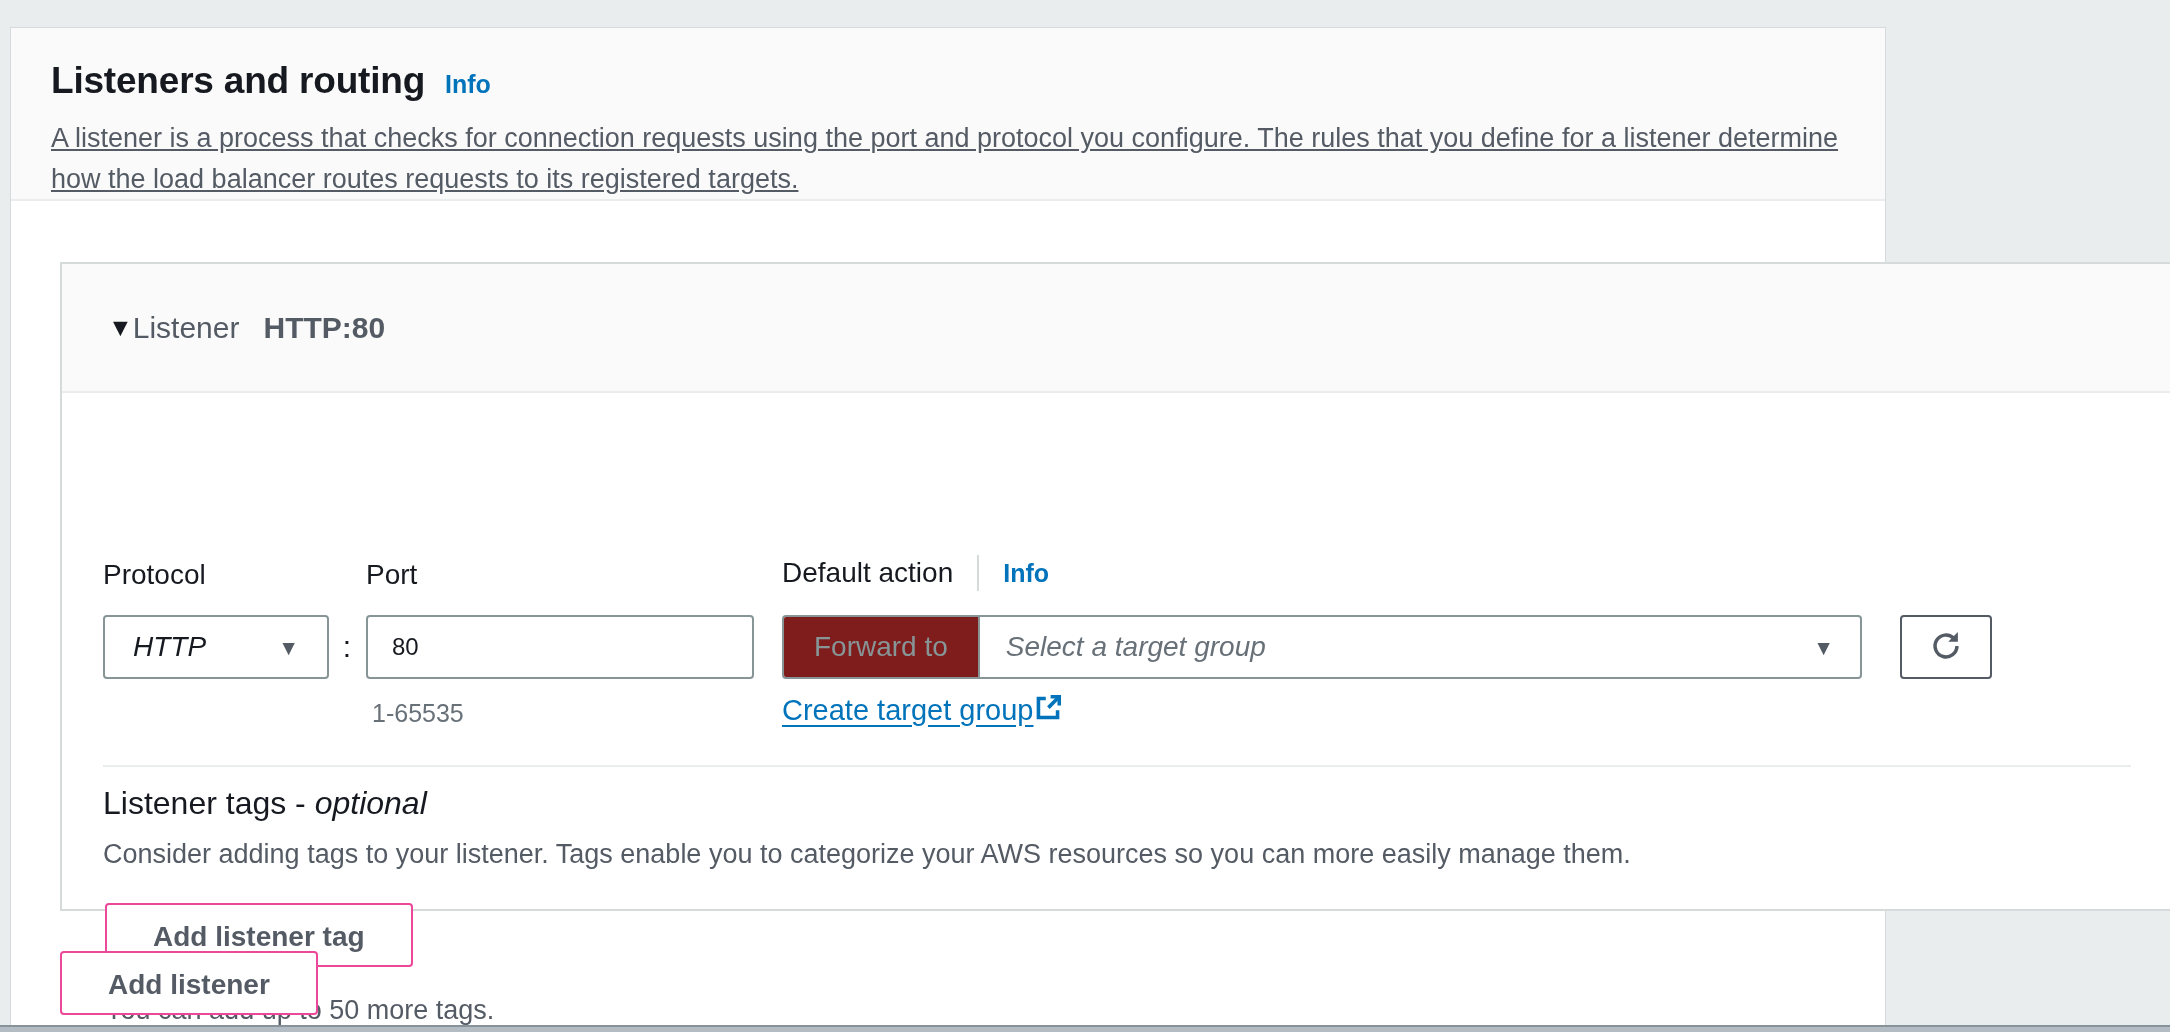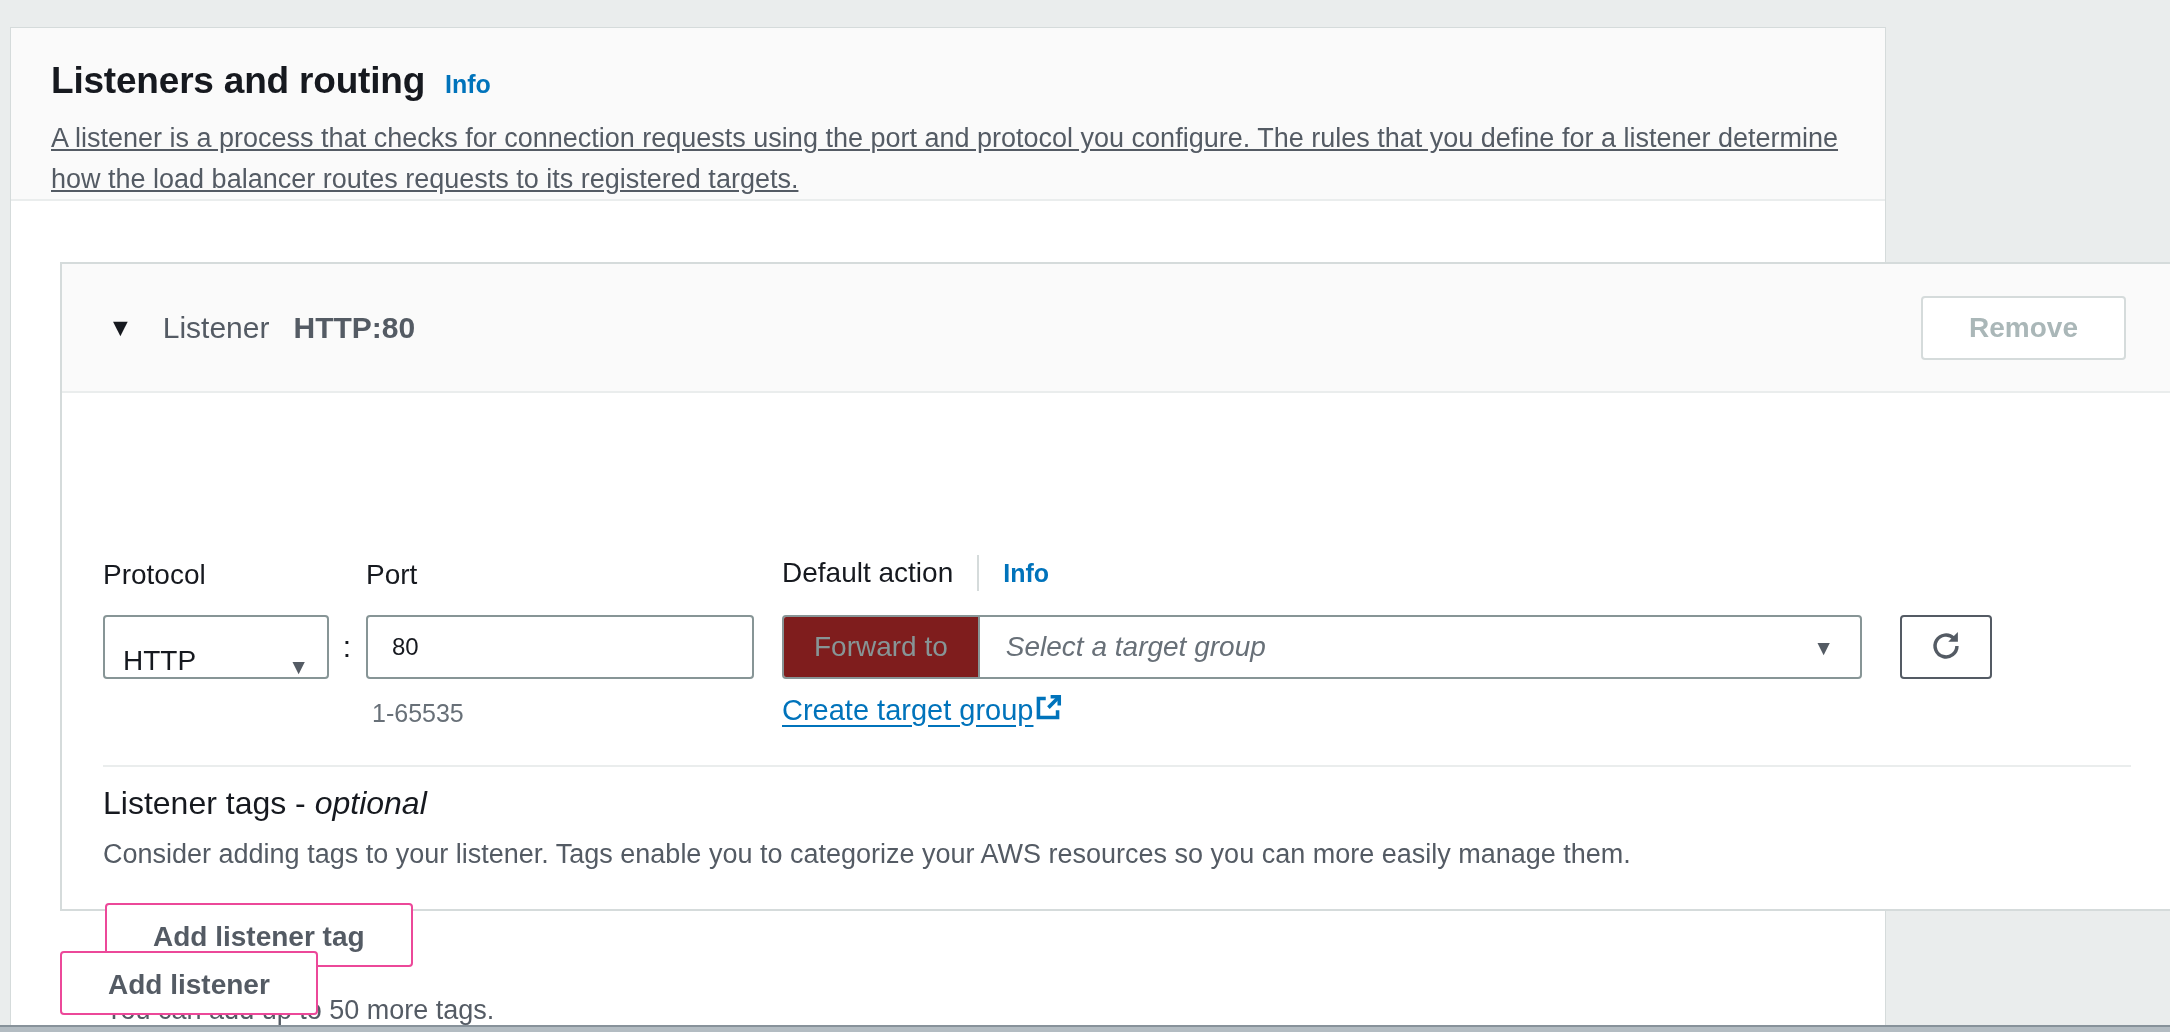--- a/index.html
+++ b/index.html
@@ -44,21 +44,21 @@
     border: 2px solid #d5dbdb;
   }
   .panel-header {
     height: 129px;
     background: #fafafa;
     border-bottom: 2px solid #eaeded;
     display: flex; align-items: center;
     padding: 0 46px 0 46px;
   }
   .caret-expand { font-size: 25px; color: #16191f; line-height: 1; }
-  .listener-label { margin-left: 30px; font-size: 30px; color: #545b64; }
+  .listener-label { font-size: 30px; color: #545b64; }
   .listener-value { margin-left: 24px; font-size: 30px; font-weight: 700; color: #545b64; }
   .remove-btn {
     margin-left: auto;
     height: 64px; padding: 0 46px;
     background: #fff; border: 2px solid #d5dbdb; border-radius: 4px;
     font-family: inherit; font-size: 28px; font-weight: 700; color: #aab7b8;
   }
   .panel-body { position: relative; width: 100%; height: 516px; }
 
   .field-label { position: absolute; font-size: 28px; color: #16191f; white-space: nowrap; }
@@ -68,22 +68,22 @@
     position: absolute; left: 720px; top: 162px;
     display: flex; align-items: center;
   }
   .label-default-row .label-text { font-size: 28px; color: #16191f; }
   .v-divider { width: 2px; height: 36px; background: #d5dbdb; margin: 0 24px; }
 
   .select-protocol {
     position: absolute; left: 41px; top: 222px;
     width: 226px; height: 64px;
     border: 2px solid #879596; border-radius: 4px; background: #fff;
-    display: flex; align-items: flex-end; padding: 0 18px;
-    font-size: 28px; color: #16191f; cursor: pointer;
+    display: flex; align-items: center; padding: 0 28px;
+    font-size: 28px; color: #16191f; cursor: pointer; font-style: italic;
   }
   .caret-small { font-size: 21px; color: #545b64; line-height: 1; }
   .select-protocol .caret-small { margin-left: auto; }
 
   .colon-sep {
     position: absolute; left: 270px; top: 222px; width: 30px; height: 64px;
     line-height: 64px; text-align: center; font-size: 30px; color: #16191f;
   }
   .input-port {
     position: absolute; left: 304px; top: 222px;
@@ -162,21 +162,20 @@
       </div>
       <div class="section-desc">A listener is a process that checks for connection requests using the port and protocol you configure. The rules that you define for a listener determine how the load balancer routes requests to its registered targets.</div>
     </div>
 
     <div class="panel">
 
       <div class="panel-header">
         <span class="caret-expand">▼</span>
         <span class="listener-label">Listener</span>
         <span class="listener-value">HTTP:80</span>
-        <button class="remove-btn">Remove</button>
       </div>
 
       <div class="panel-body">
 
         <div class="field-label label-protocol">Protocol</div>
         <div class="field-label label-port">Port</div>
 
         <div class="label-default-row">
           <span class="label-text">Default action</span>
           <span class="v-divider"></span>

